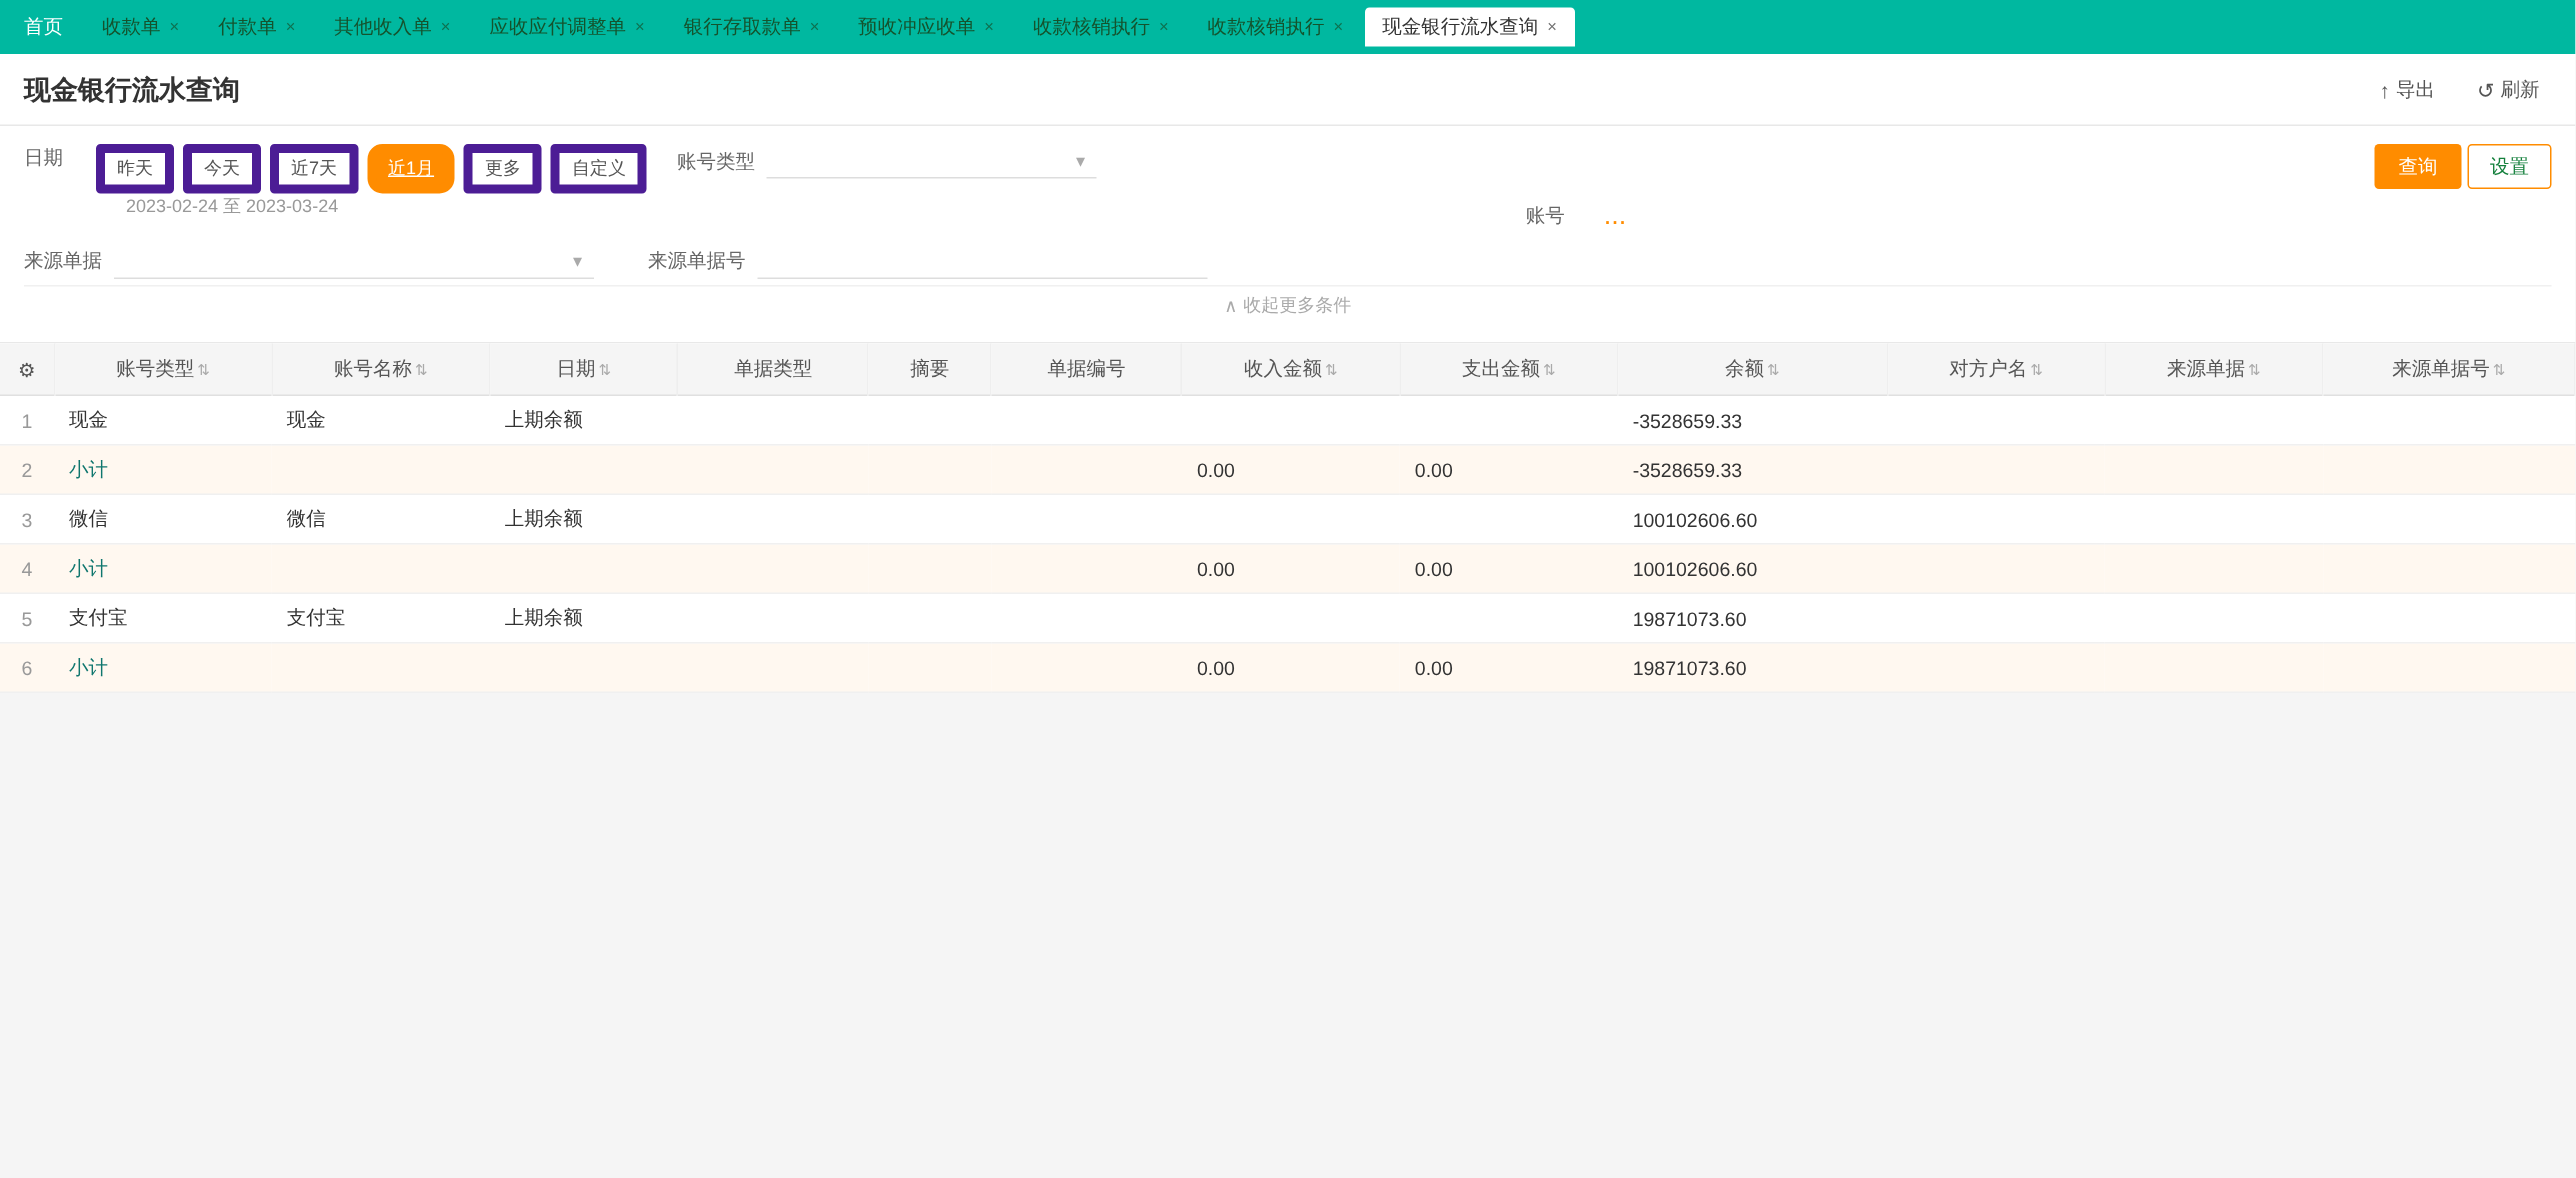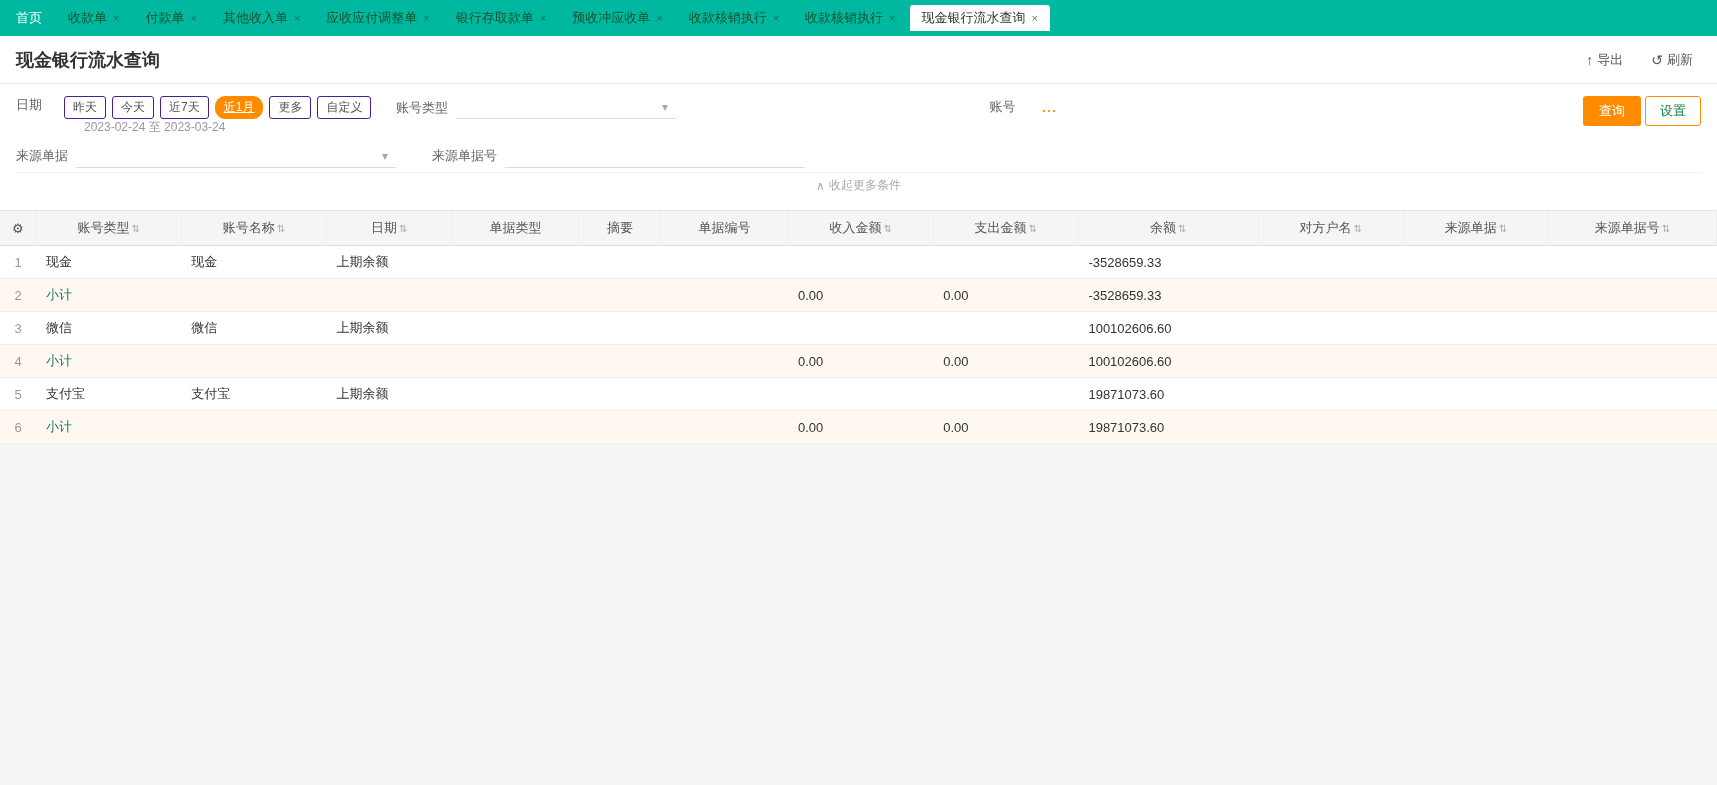--- a/index.html
+++ b/index.html
@@ -78,21 +78,21 @@
       padding: 12px 16px;
       border-bottom: 1px solid #e8e8e8;
     }
     .filter-label {
       color: #666;
       white-space: nowrap;
       min-width: 40px;
     }
     .date-btn {
       padding: 2px 8px;
-      border: 1px solid #4c1d95;
+      border: 6px solid #4c1d95;
       border-radius: 3px;
       cursor: pointer;
       font-size: 12px;
       color: #555;
       background: #fff;
     }
     .date-btn.active {
       background: #ff8c00;
       border-color: #ff8c00;
       color: #fff;
@@ -292,21 +292,21 @@
     </div>
 
     <div style="display:flex;align-items:center;gap:8px;flex:1;">
       <div class="filter-label">账号类型</div>
       <div style="display:flex;align-items:center;border-bottom:1px solid #ddd;min-width:220px;padding:4px 8px;cursor:pointer;">
         <span style="flex:1;color:#ccc;font-size:13px;"></span>
         <span style="color:#aaa;font-size:12px;">▾</span>
       </div>
     </div>
 
-    <div style="display:flex;align-items:center;gap:8px;flex:1;">
+    <div style="display:flex;align-items:center;gap:8px;flex:1;margin-top:37px;">
       <div class="filter-label">账号</div>
       <span class="ellipsis-btn">...</span>
     </div>
     <div style="display:flex;flex-direction:row;gap:4px;">
       <button class="btn-query">查询</button>
       <button class="btn-settings">设置</button>
     </div>
   </div>
 
   <div class="source-row" style="margin-top:8px;">

